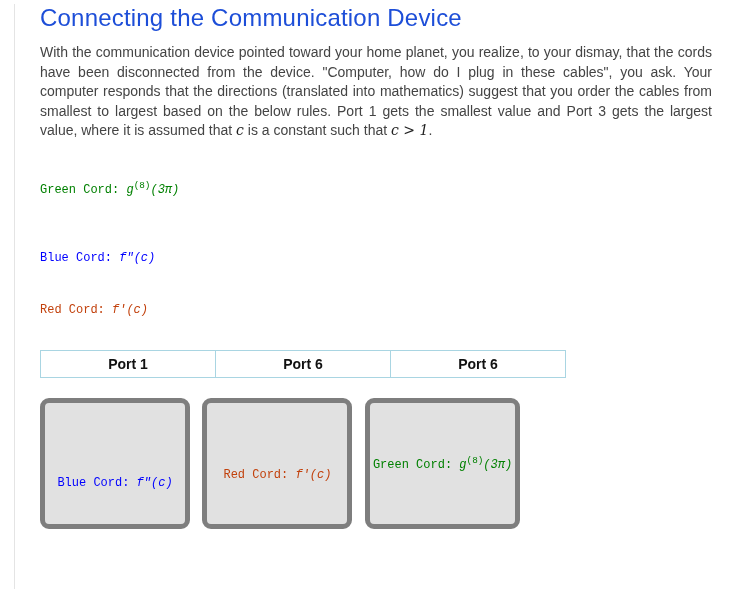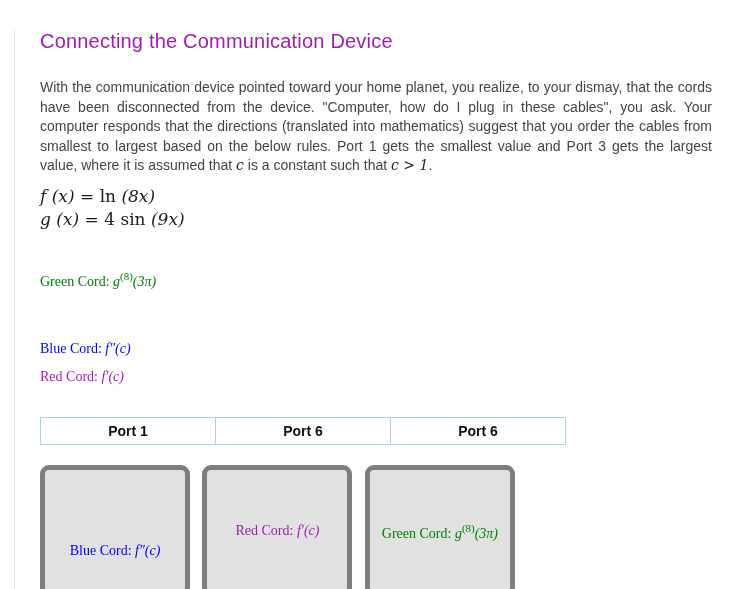--- a/index.html
+++ b/index.html
@@ -7,50 +7,50 @@
   body { font-family: "Liberation Sans", sans-serif; }
 
   .panel {
     width: 736px; height: 589px;
     margin-left: 14px;
     border-left: 1px solid #e4e4e4;
     padding: 0 38px 0 25px;
   }
 
   .page-title {
-    margin-top: 30px;
-    font-size: 20px;
+    margin-top: 4px;
+    font-size: 24px;
     font-weight: 400;
-    color: #a21caf;
+    color: #1d4ed8;
     letter-spacing: 0.2px;
   }
 
   .intro {
-    margin-top: 25px;
+    margin-top: 11px;
     font-size: 14px;
     line-height: 19.5px;
     color: #444444;
     text-align: justify;
   }
   .math { font-family: "DejaVu Serif", serif; font-style: italic; color: #222; }
 
   .formulas { margin-top: 9px; }
   .formula { font-size: 17px; line-height: 22px; color: #1b1b1b; }
   .formula .mi { font-family: "DejaVu Serif", serif; font-style: italic; }
   .formula .mr { font-family: "DejaVu Serif", serif; font-style: normal; }
 
   .cords { margin-top: 31px; }
   .cord-line {
-    font-family: Liberation Serif, serif;
-    font-size: 14px;
+    font-family: Liberation Mono, monospace;
+    font-size: 12px;
     line-height: 28px;
   }
   .cord-green { color: #008000; }
   .cord-blue  { color: #0000ff; margin-top: 40px; }
-  .cord-red   { color: #a21caf; }
+  .cord-red   { color: #c2410c; margin-top: 24px; }
   .cord-line .base, .cord-line .arg { font-style: italic; }
   .cord-line sup { font-size: 0.78em; }
   .cord-line .primes { font-style: italic; }
 
   .instruction {
     margin-top: 45px;
     text-align: center;
     font-size: 17px;
     color: #111111;
     letter-spacing: 0.3px;
@@ -90,24 +90,20 @@
 </style>
 </head>
 <body>
 
 <div class="panel">
 
   <h1 class="page-title">Connecting the Communication Device</h1>
 
   <p class="intro"><span>With the communication device pointed toward your home planet, you realize, to your dismay, that the cords have been disconnected from the device. "Computer, how do I plug in these cables", you ask. Your computer responds that the directions (translated into mathematics) suggest that you order the cables from smallest to largest based on the below rules. Port 1 gets the smallest value and Port 3 gets the largest value, where it is assumed that </span><span class="math">c</span><span> is a constant such that </span><span class="math">c &gt; 1</span><span>.</span></p>
 
-  <div class="formulas">
-    <div class="formula"><span class="mi">f (x)</span><span class="mr"> = </span><span class="mr">ln </span><span class="mi">(8x)</span></div>
-    <div class="formula"><span class="mi">g (x)</span><span class="mr"> = </span><span class="mr">4 sin </span><span class="mi">(9x)</span></div>
-  </div>
 
   <div class="cords">
     <div class="cord-line cord-green"><span>Green Cord: </span><span class="base">g</span><sup>(8)</sup><span class="arg">(3π)</span></div>
     <div class="cord-line cord-blue"><span>Blue Cord: </span><span class="base">f</span><span class="primes">″</span><span class="arg">(c)</span></div>
     <div class="cord-line cord-red"><span>Red Cord: </span><span class="base">f</span><span class="primes">′</span><span class="arg">(c)</span></div>
   </div>
 
 
   <table class="ports-table">
     <tbody>

